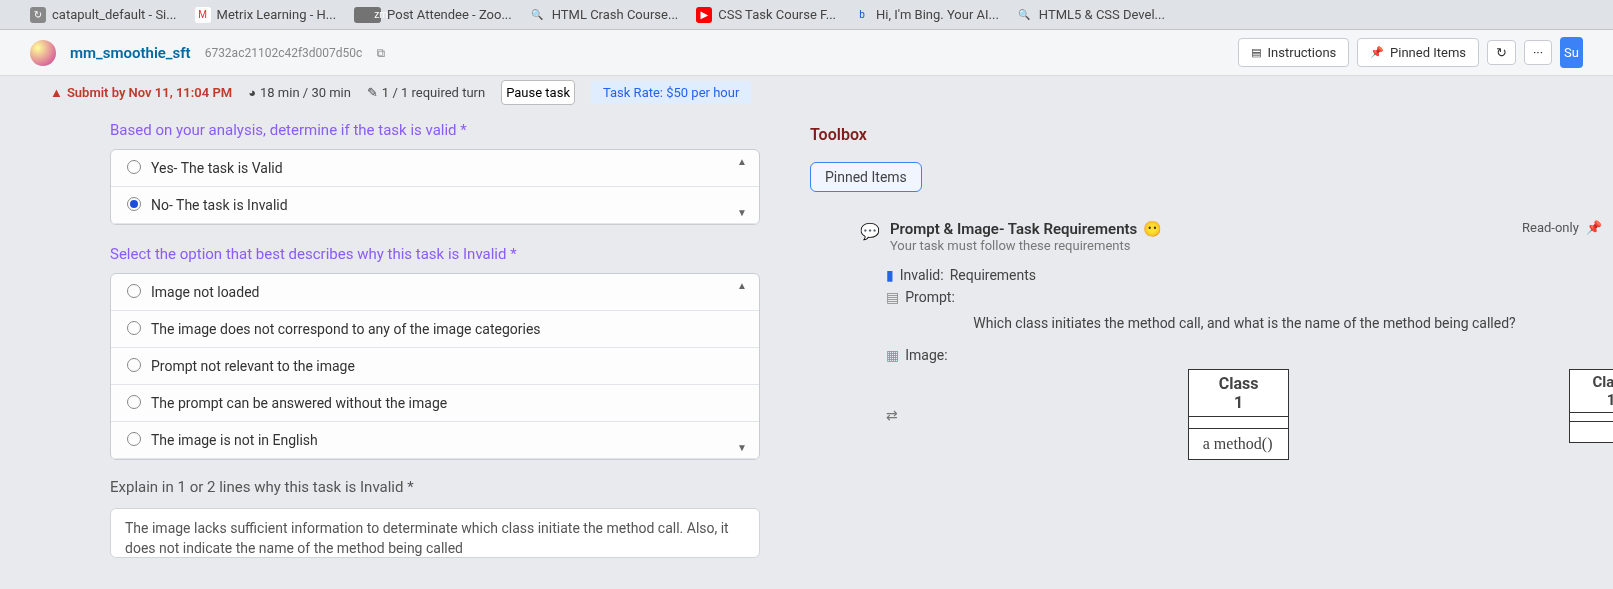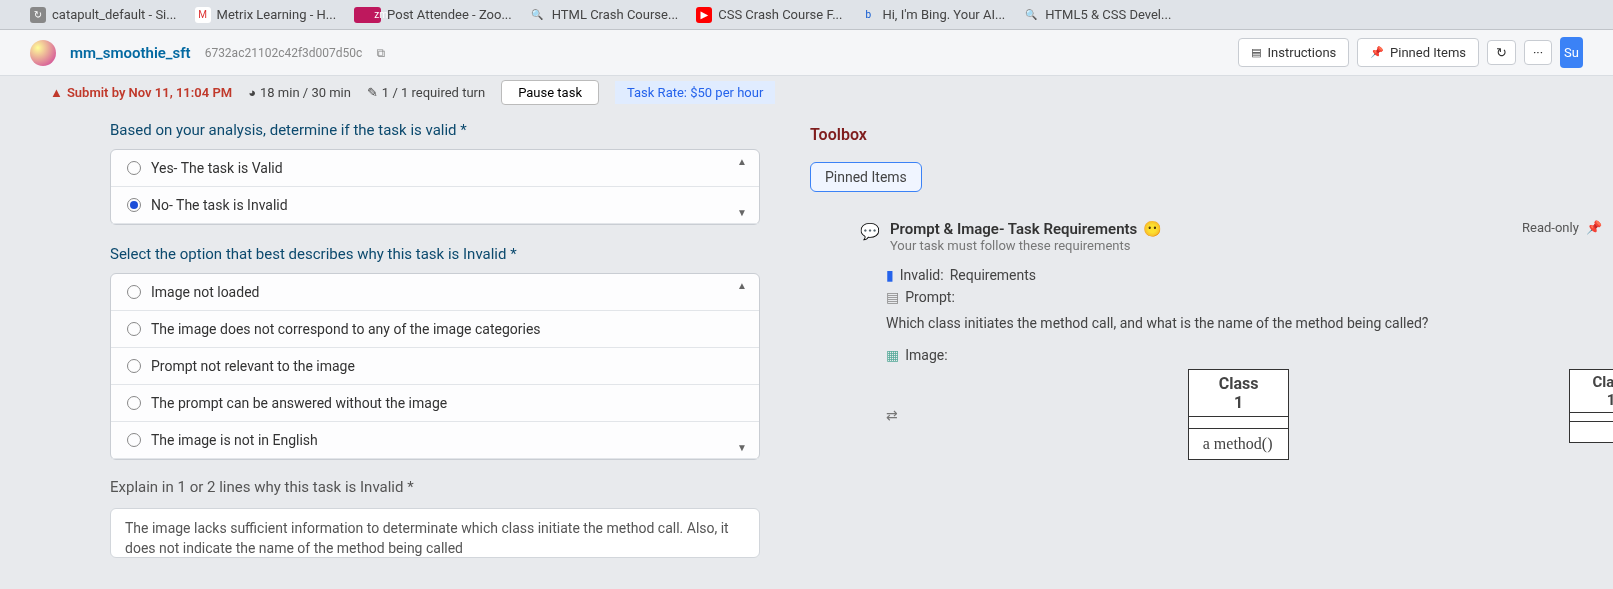--- a/index.html
+++ b/index.html
@@ -19,51 +19,51 @@
   .taskbar-right { margin-left: auto; display: flex; gap: 8px; align-items: center; }
   .btn { border: 1px solid #c8ccd2; background: #fff; padding: 6px 12px; border-radius: 4px; font-size: 13px; cursor: pointer; display: inline-flex; align-items: center; gap: 6px; color:#333; }
   .btn.small { padding: 4px 8px; }
   .submit-partial { background:#3b82f6; color:#fff; border:none; padding:8px 4px; }
 
   
   .statusrow { display: flex; align-items: center; gap: 16px; padding: 4px 50px 10px 50px; font-size: 13px; }
   .warn { color: #c0392b; font-weight: 600; display:flex; align-items:center; gap:4px; }
   .clock { color:#444; display:flex; align-items:center; gap:4px; }
   .turns { color:#444; display:flex; align-items:center; gap:4px; }
-  .btn-pause { border:1px solid #bbb; background:#fff; padding:4px 16px; border-radius:4px; cursor:pointer; font-size:13px; }
+  .btn-pause { border:1px solid #bbb; background:#fff; padding:4px 4px; border-radius:4px; cursor:pointer; font-size:13px; }
   .rate { color:#2563eb; background:#e0ecff; padding:4px 12px; border-radius:0; font-size:13px; }
 
   
   .main { display: flex; height: calc(100% - 76px); }
   .left { flex: 0 0 780px; padding: 0 20px 0 110px; overflow:hidden; }
   .right { flex: 1; padding: 0 10px 0 30px; overflow:hidden; }
 
-  .q-title { font-size: 15px; color:#0c4a6e; margin: 6px 0 10px; }
+  .q-title { font-size: 15px; color:#8b5cf6; margin: 6px 0 10px; }
   .radio-group { border:1px solid #c9cdd3; border-radius:6px; background:#fdfdfe; position:relative; }
-  .radio-row { display:flex; align-items:center; gap:10px; padding:10px 16px; border-bottom:1px solid #e2e5e9; cursor:pointer; }
+  .radio-row { display:flex; gap:10px; padding:10px 16px; border-bottom:1px solid #e2e5e9; cursor:pointer; }
   .radio-row:last-child { border-bottom:none; }
   .radio-circle { width:14px; height:14px; border:1.5px solid #888; border-radius:50%; display:inline-flex; align-items:center; justify-content:center; flex:none; }
   .radio-circle.selected::after { content:""; width:8px; height:8px; background:#1d4ed8; border-radius:50%; }
   .stepper { position:absolute; right:6px; top:6px; bottom:6px; width:22px; display:flex; flex-direction:column; justify-content:space-between; }
   .stepper span { font-size:10px; color:#666; text-align:center; cursor:pointer; }
   .explain-label { margin-top:18px; font-size:15px; color:#555; }
   .explain-text { margin-top:12px; padding:10px 14px; border:1px solid #d2d6db; border-radius:6px; background:#fff; color:#555; font-size:14px; line-height:1.4; height:50px; overflow:hidden; }
 
   .toolbox-title { font-size:16px; font-weight:600; color:#7f1d1d; margin:10px 0 18px; }
   .pinned-pill { display:inline-block; border:1px solid #3b82f6; color:#444; padding:6px 14px; border-radius:6px; font-size:14px; background:#f0f5ff; cursor:pointer; }
   .req-panel { margin-top:28px; padding-left:50px; }
   .req-head { display:flex; align-items:flex-start; gap:10px; }
   .req-head .chat-icon { font-size:16px; color:#333; flex:none; margin-top:2px; }
   .req-head-main { flex:1; }
   .req-title { font-size:15px; font-weight:600; color:#333; display:flex; align-items:flex-start; gap:6px; }
   .req-sub { font-size:13px; color:#777; }
   .req-right { display:flex; align-items:center; gap:8px; font-size:13px; color:#555; white-space:nowrap; }
   .req-body { margin-top:14px; padding-left:26px; font-size:14px; color:#444; }
   .req-body .row { margin:6px 0; display:flex; align-items:flex-start; gap:6px; }
-  .prompt-text { margin:10px 0 16px 0; }
+  .prompt-text { margin:10px 0 16px 0;text-align:center; }
 
   .uml-row { display:flex; align-items:flex-start; gap:280px; position:relative; }
   .uml { border:1.5px solid #333; background:#fff; display:inline-block; }
   .uml-title { border-bottom:1.5px solid #333; padding:4px 30px; font-weight:700; font-size:16px; text-align:center; }
   .uml-divider { border-bottom:1.5px solid #333; height:12px; }
   .uml-body { padding:6px 14px; font-size:16px; min-height:26px; font-family: "Times New Roman", serif; }
   .uml.small .uml-title { padding:3px 22px; font-size:15px; }
   .uml.small .uml-divider { height:9px; }
   .uml.small .uml-body { min-height:20px; font-size:14px; padding:4px 10px; }
   .swap-icon { font-size:14px; color:#777; margin-right:10px; align-self:center; }
@@ -76,30 +76,30 @@
 <div class="browser-tabs" id="tabstrip">
     <div class="tab">
       <span class="fav" style="background: rgb(136, 136, 136);">↻</span>
       <span>catapult_default - Si...</span>
     </div>
     <div class="tab">
       <span class="fav" style="background: rgb(255, 255, 255); color: rgb(221, 51, 51);">M</span>
       <span>Metrix Learning - H...</span>
     </div>
     <div class="tab">
-      <span class="fav" style="background: #be185d; padding-left: 27px;">zm</span>
+      <span class="fav" style="background: #737373; padding-left: 27px;">zm</span>
       <span>Post Attendee - Zoo...</span>
     </div>
     <div class="tab">
       <span class="fav" style="background: transparent; color: rgb(68, 68, 68);">🔍</span>
       <span>HTML Crash Course...</span>
     </div>
     <div class="tab">
       <span class="fav" style="background: rgb(255, 0, 0);">▶</span>
-      <span>CSS Crash Course F...</span>
+      <span>CSS Task Course F...</span>
     </div>
     <div class="tab">
       <span class="fav" style="background: transparent; color: rgb(11, 87, 208);">b</span>
       <span>Hi, I'm Bing. Your AI...</span>
     </div>
     <div class="tab">
       <span class="fav" style="background: transparent; color: rgb(68, 68, 68);">🔍</span>
       <span>HTML5 &amp; CSS Devel...</span>
     </div>
   </div>

